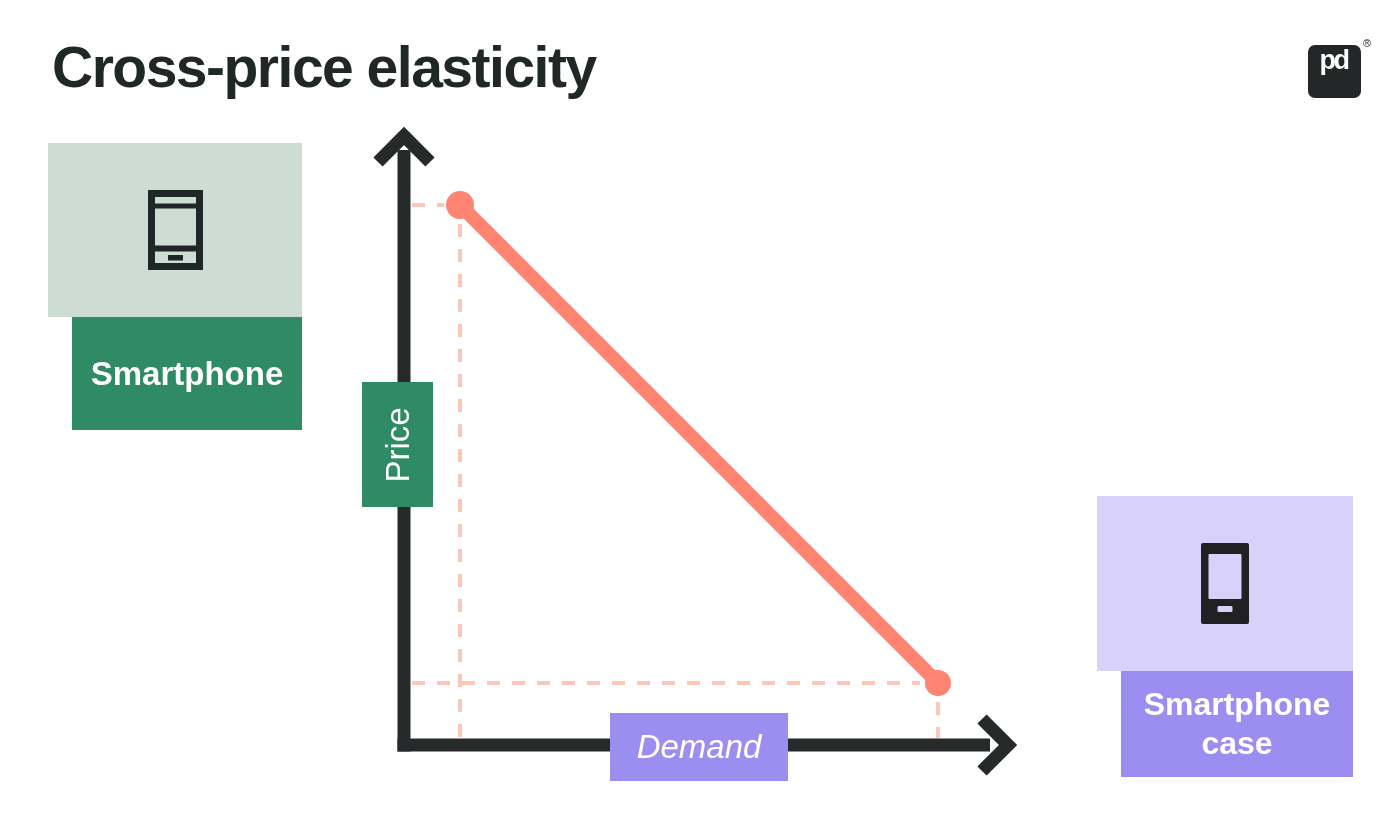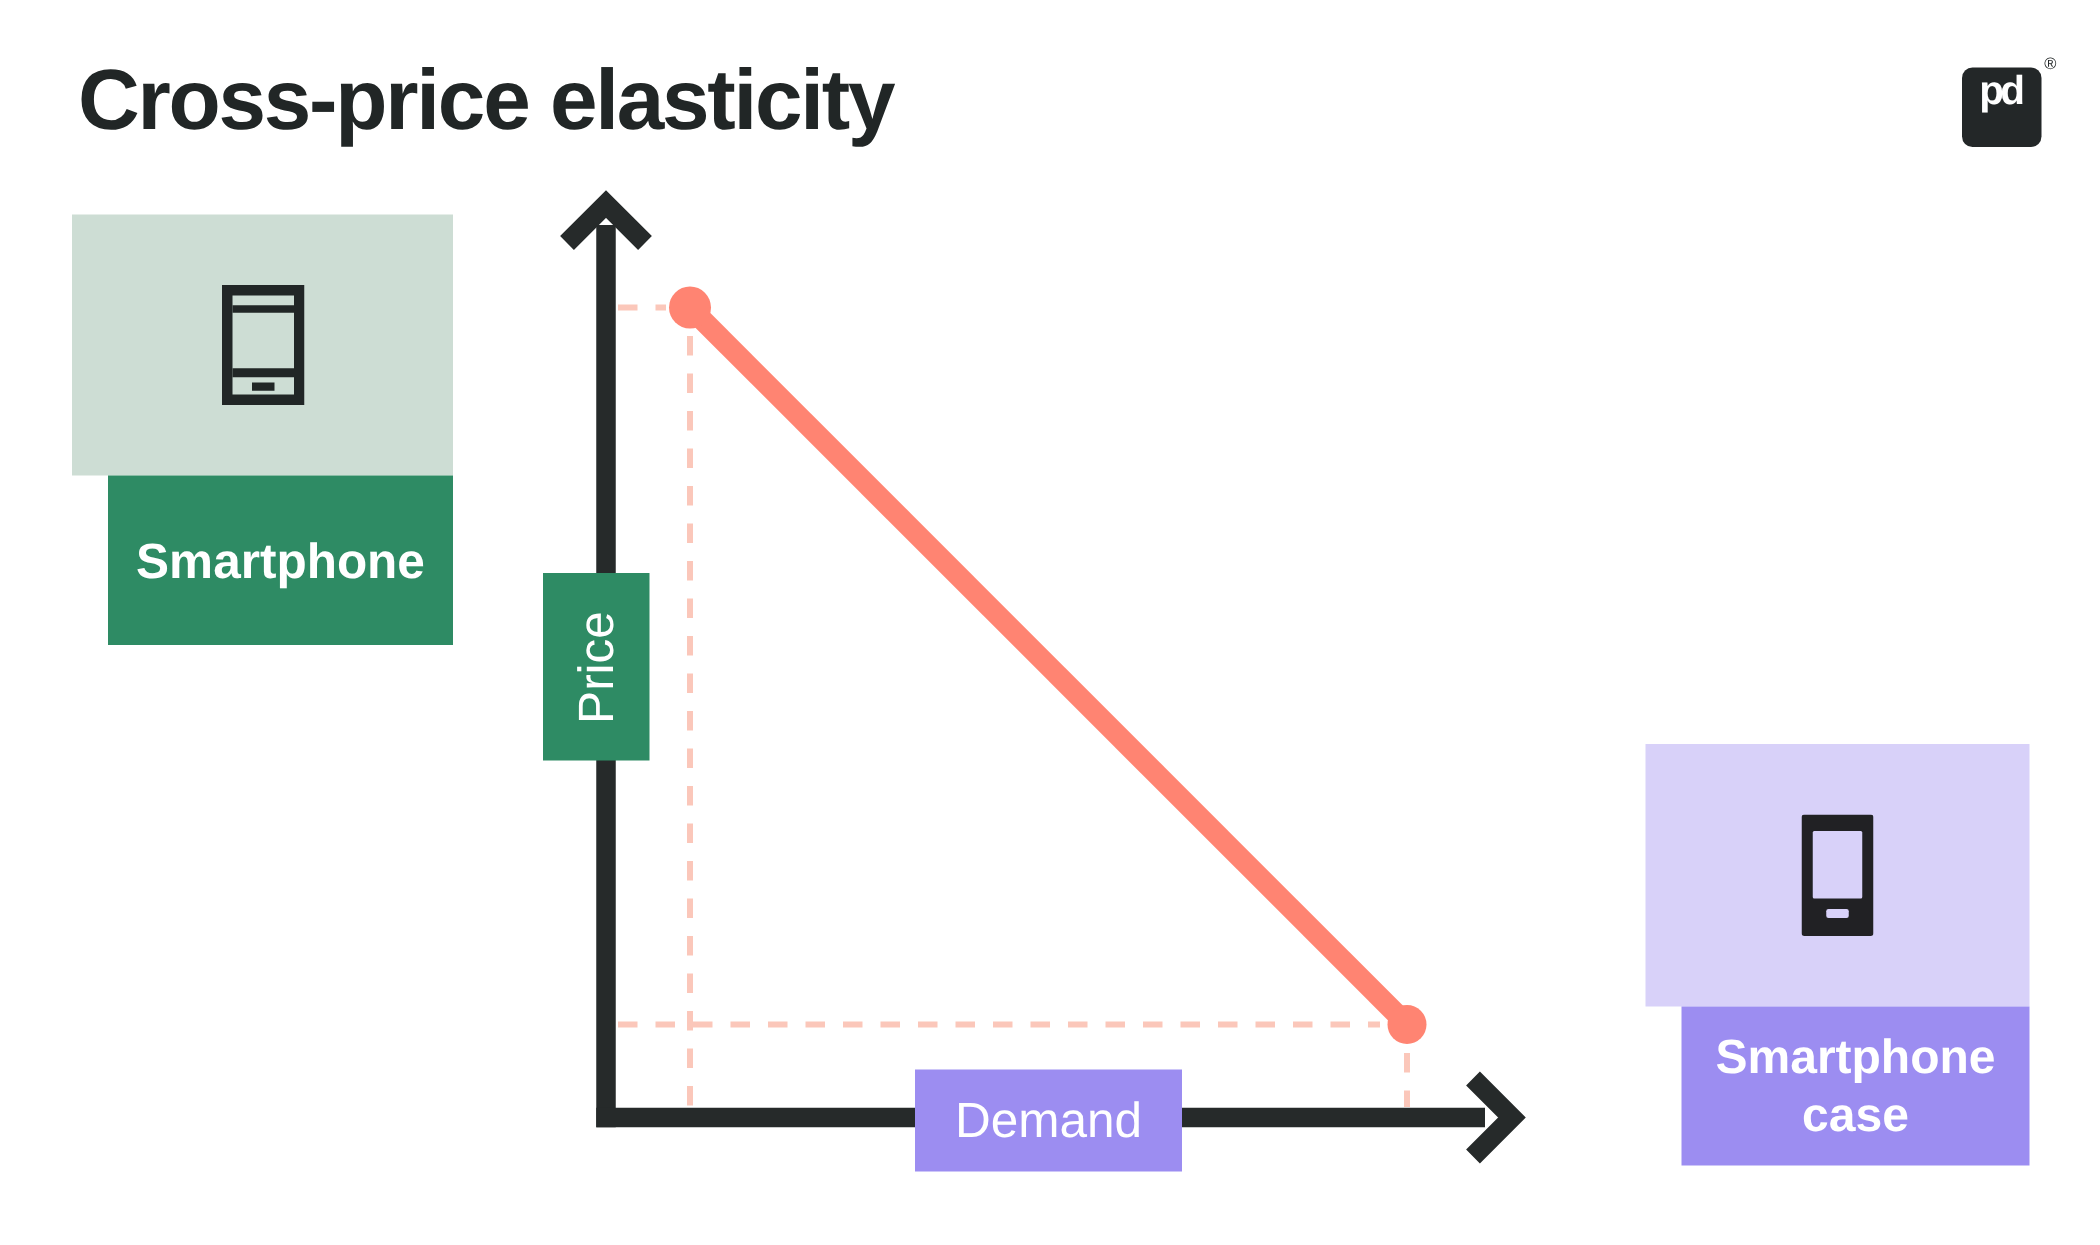--- a/index.html
+++ b/index.html
@@ -71,21 +71,21 @@
   
   .axis-label {
     position: absolute;
     display: flex; align-items: center; justify-content: center;
     color: #ffffff;
     font-size: 33px;
     font-weight: 400;
   }
   .price-label { left: 362px; top: 382px; width: 71px; height: 125px; background: #2e8b64; }
   .price-label span { transform: rotate(-90deg); white-space: nowrap; }
-  .demand-label { left: 610px; top: 713px; width: 178px; height: 68px; background: #9c8df1; }
+  .demand-label { left: 610px; top: 713px; width: 178px; height: 68px; background: #9c8df1; font-style: italic; }
 </style>
 </head>
 <body>
 
 <div class="page">
 
   <h1 class="title">Cross-price elasticity</h1>
 
   <div class="logo-wrap">
     <div class="logo-square">

